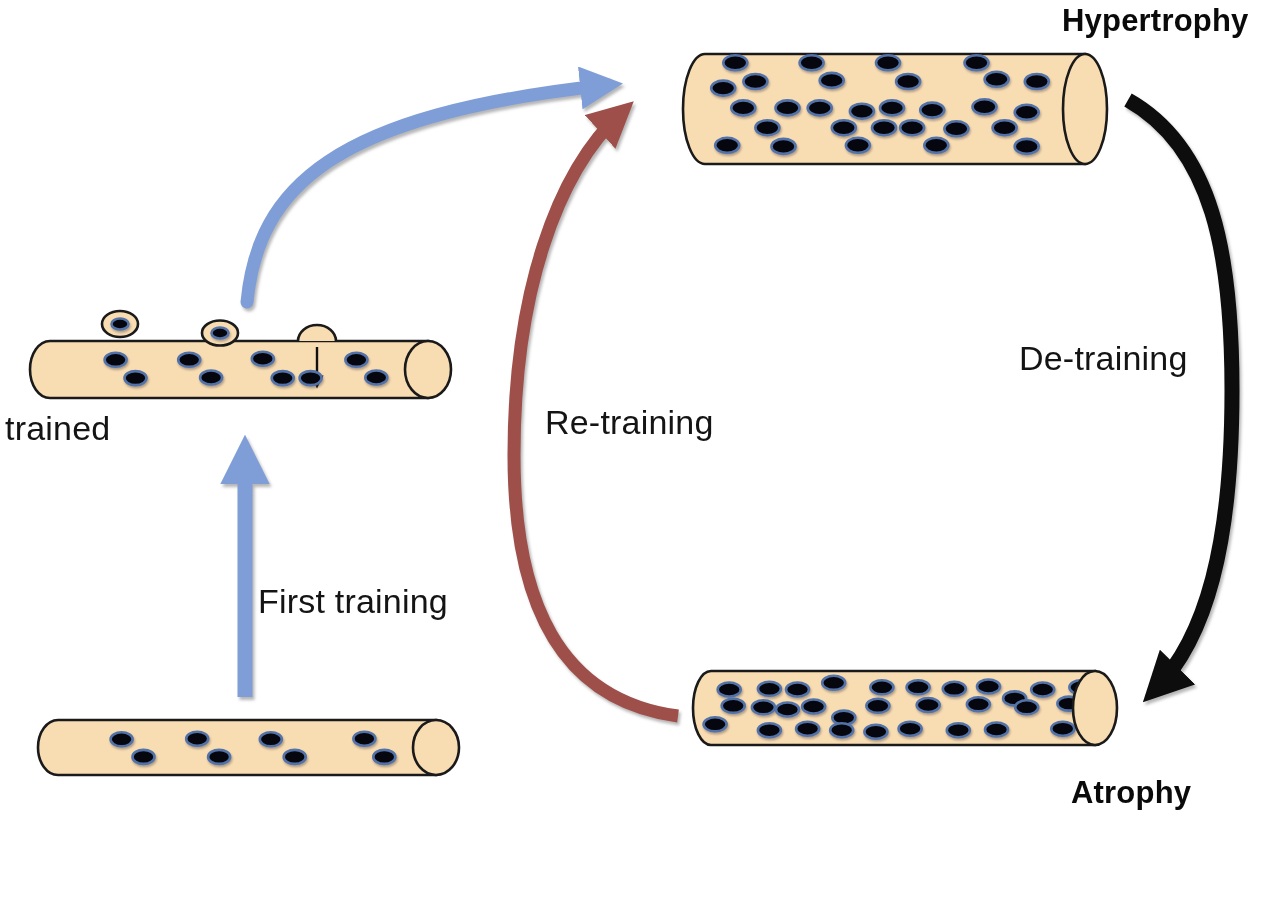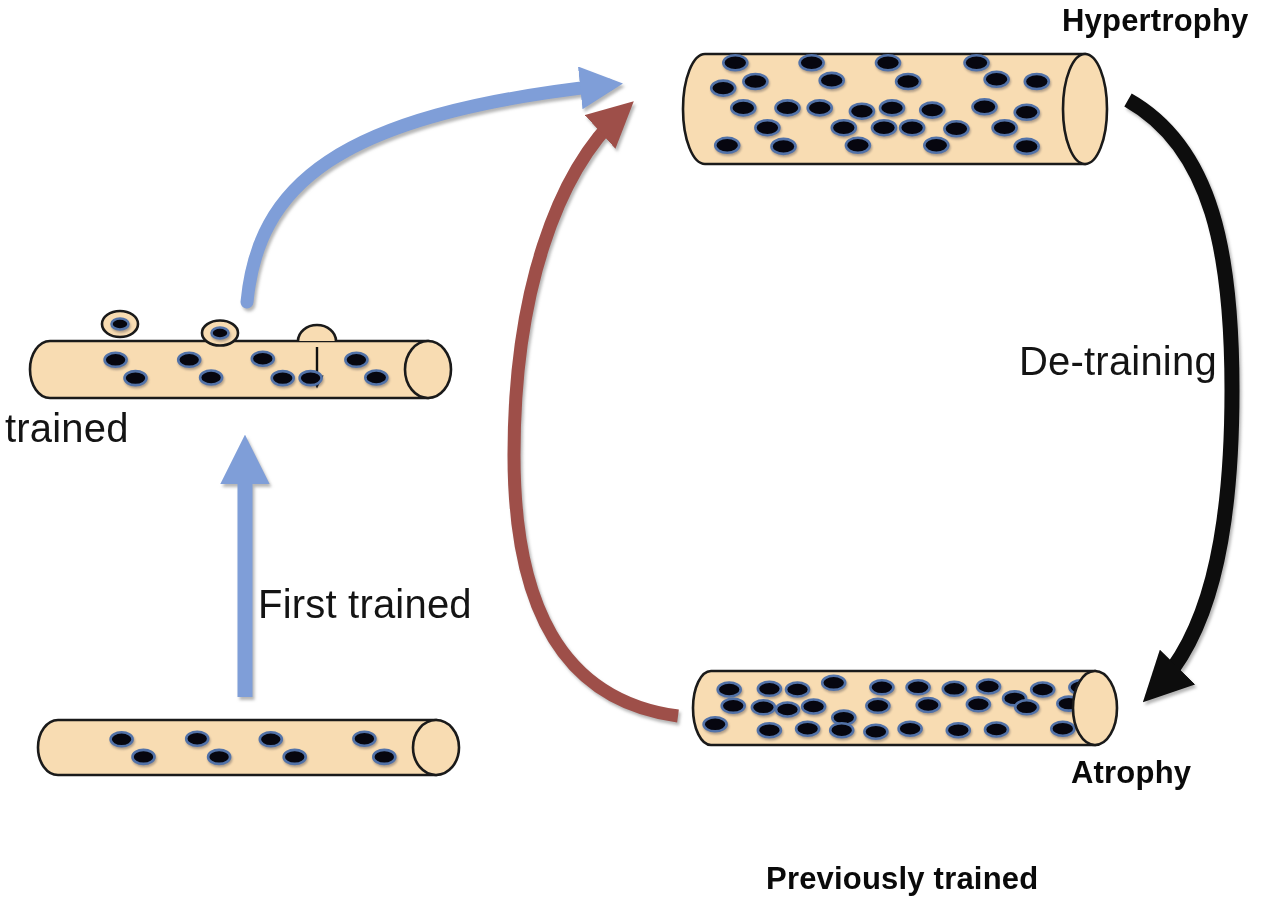--- a/index.html
+++ b/index.html
@@ -26,34 +26,34 @@
   .arrow{filter:drop-shadow(2.5px 3.5px 1.5px rgba(110,110,110,.5));}
   .arrow.blue{stroke:var(--arrow_blue);}
   .arrow.red{stroke:var(--arrow_red);}
   .arrow.black{stroke:var(--arrow_black);}
   .w15{stroke-width:15;}
   .w13{stroke-width:13;}
   .round{stroke-linecap:round;}
   .mini-arrow{stroke:#111;stroke-width:2.4;fill:none;}
   .lbl{
     position:absolute;
-    font-size:40px;
+    font-size:34px;
     color:#141414;
     white-space:nowrap;
     letter-spacing:0.2px;
   }
   .lbl.bold{font-weight:700;font-size:31px;color:#0a0a0a;}
   .lbl.two-line{line-height:40px;}
   #lbl-hypertrophy{left:1062px;top:3px;}
   #lbl-satellite{left:5px;top:408px;}
   #lbl-first-training{left:258px;top:582px;}
   #lbl-re-training{left:545px;top:403px;}
   #lbl-de-training{left:1019px;top:339px;}
   #lbl-untrained{left:177px;top:861px;}
-  #lbl-atrophy{left:1071px;top:755px;}
+  #lbl-atrophy{left:1071px;top:775px;}
   #lbl-previously-trained{left:766px;top:861px;}
 </style>
 </head>
 <body>
 
 <div class="stage">
 
   <svg id="diagram-svg" width="1280" height="906" viewBox="0 0 1280 906">
     <defs>
       <marker id="head-blue" viewBox="0 0 10 10" refX="6.5" refY="5" markerWidth="3.3" markerHeight="3.3" orient="auto">
@@ -178,22 +178,22 @@
         </g>
       </g>
   </svg>
 
   <div class="lbl bold" id="lbl-hypertrophy">Hypertrophy</div>
 
   <div class="lbl two-line" id="lbl-satellite">
     <div>trained</div>
   </div>
 
-  <div class="lbl" id="lbl-first-training">First trained</div>
+  <div class="lbl" id="lbl-first-training">First training</div>
 
+  <div class="lbl" id="lbl-re-training">Re-training</div>
 
   <div class="lbl" id="lbl-de-training">De-training</div>
 
 
   <div class="lbl bold" id="lbl-atrophy">Atrophy</div>
 
-  <div class="lbl bold" id="lbl-previously-trained">Previously trained</div>
 </div>
 
 </body></html>

